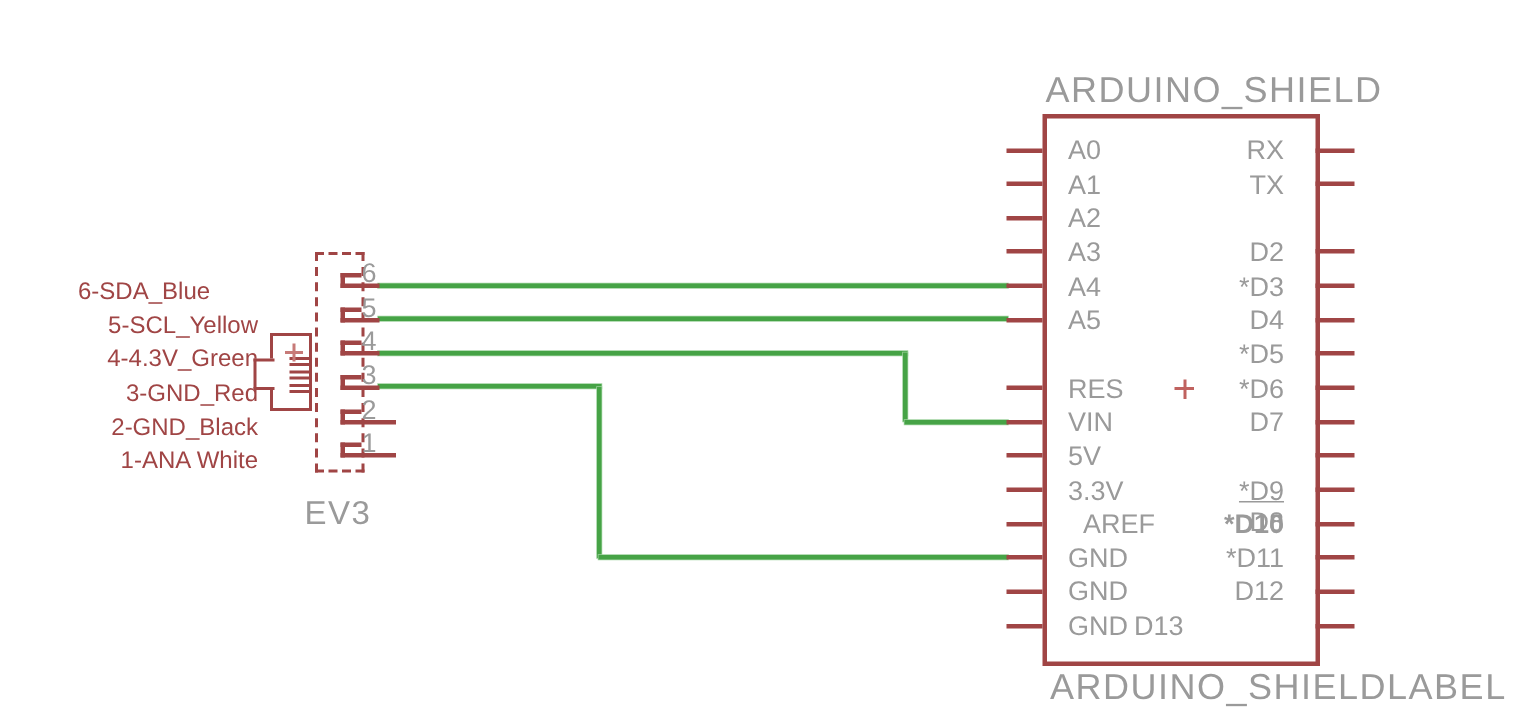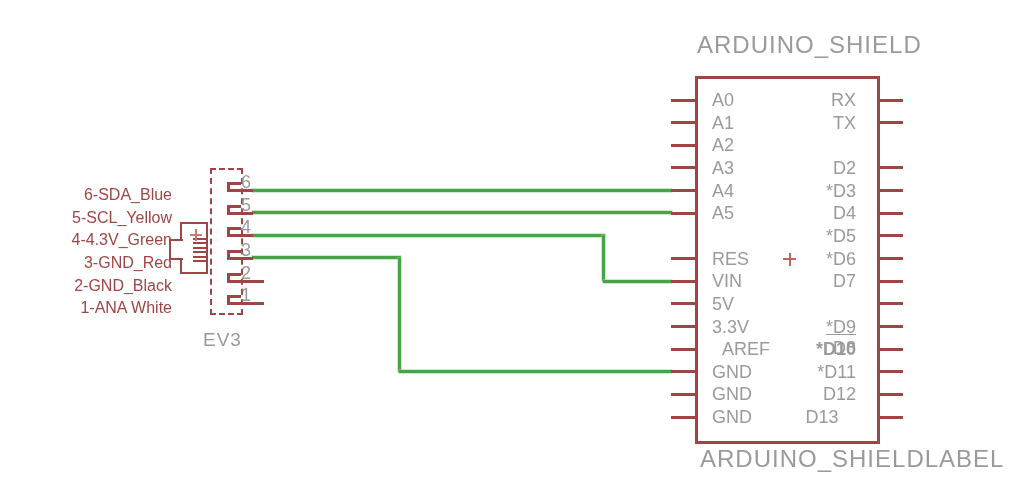--- a/index.html
+++ b/index.html
@@ -8,41 +8,41 @@
     width:1024px;height:480px;
     background:#ffffff;
     font-family:"Liberation Sans", sans-serif;
     overflow:hidden;
   }
   .abs{position:absolute;}
   .txt-red{color:var(--sym-red);font-size:16px;white-space:pre;}
   .txt-gray{color:var(--lbl-gray);white-space:pre;}
   .pin-label{font-size:18px;line-height:20px;}
   .title{font-size:24px;letter-spacing:1px;line-height:26px;}
-  .ev3-title{font-size:19px;letter-spacing:1px;}
+  .ev3-title{font-size:22px;letter-spacing:1px;}
   .pin-num{font-size:18px;line-height:18px;}
   .hline,.vline{background:var(--sym-red);}
   .wire{background:var(--wire-green);box-shadow:0 0 0 0.5px #9ed29e;}
 </style>
 </head>
 <body>
 
 <div id="canvas" style="--sym-red: #a04545; --wire-green: #46a346; --lbl-gray: #9a9a9a;">
   <div id="wires-layer" class="abs">
       <div class="abs wire" style="left: 252px; top: 188.5px; width: 420px; height: 3px;"></div>
       <div class="abs wire" style="left: 252px; top: 211.15px; width: 420px; height: 3px;"></div>
       <div class="abs wire" style="left: 252px; top: 233.8px; width: 352.5px; height: 3px;"></div>
       <div class="abs wire" style="left: 601.5px; top: 235.3px; width: 3px; height: 45.9px;"></div>
       <div class="abs wire" style="left: 603px; top: 279.7px; width: 69px; height: 3px;"></div>
       <div class="abs wire" style="left: 252px; top: 256.45px; width: 148.5px; height: 3px;"></div>
       <div class="abs wire" style="left: 397.5px; top: 257.95px; width: 3px; height: 113.85px;"></div>
       <div class="abs wire" style="left: 399px; top: 370.3px; width: 273px; height: 3px;"></div>
     </div>
   <div id="ev3-section" class="abs">
-      <div class="abs txt-red" style="left: 52px; top: 186px; width: 120px; height: 18px; text-align: right;">6-SDA_Blue</div>
+      <div class="abs txt-red" style="left: 52px; top: 186px; width: 120px; height: 18px; text-align: left;">6-SDA_Blue</div>
       <div class="abs txt-red" style="left: 52px; top: 208.65px; width: 120px; height: 18px; text-align: right;">5-SCL_Yellow</div>
       <div class="abs txt-red" style="left: 52px; top: 231.3px; width: 120px; height: 18px; text-align: right;">4-4.3V_Green</div>
       <div class="abs txt-red" style="left: 52px; top: 253.95px; width: 120px; height: 18px; text-align: right;">3-GND_Red</div>
       <div class="abs txt-red" style="left: 52px; top: 276.6px; width: 120px; height: 18px; text-align: right;">2-GND_Black</div>
       <div class="abs txt-red" style="left: 52px; top: 299.25px; width: 120px; height: 18px; text-align: right;">1-ANA White</div>
       <div class="abs" style="left: 210px; top: 168px; width: 29px; height: 143px; border: 2px dashed rgb(160, 69, 69);"></div>
       <div class="abs" style="left: 180px; top: 222px; width: 24px; height: 48px; border: 2px solid rgb(160, 69, 69); background: rgb(255, 255, 255);"></div>
       <div class="abs" style="left: 169px; top: 239px; width: 12px; height: 17px; border-top: 2px solid rgb(160, 69, 69); border-left: 2px solid rgb(160, 69, 69); border-bottom: 2px solid rgb(160, 69, 69); background: rgb(255, 255, 255); z-index: 2;"></div>
       <div class="abs" style="left: 193px; top: 238px; width: 13px; height: 2px; background: rgb(160, 69, 69); z-index: 3;"></div>
       <div class="abs" style="left: 193px; top: 242.4px; width: 13px; height: 2px; background: rgb(160, 69, 69); z-index: 3;"></div>
@@ -67,21 +67,21 @@
       <div class="abs" style="left: 227px; top: 272.6px; width: 11px; height: 7px; border-top: 3px solid rgb(160, 69, 69); border-left: 3px solid rgb(160, 69, 69);"></div>
       <div class="abs hline" style="left: 227px; top: 279.6px; width: 37px; height: 3px; background: rgb(160, 69, 69);"></div>
       <div class="abs txt-gray pin-num" style="left: 241px; top: 263.6px; width: 20px; height: 17px;">2</div>
       <div class="abs" style="left: 227px; top: 295.25px; width: 11px; height: 7px; border-top: 3px solid rgb(160, 69, 69); border-left: 3px solid rgb(160, 69, 69);"></div>
       <div class="abs hline" style="left: 227px; top: 302.25px; width: 37px; height: 3px; background: rgb(160, 69, 69);"></div>
       <div class="abs txt-gray pin-num" style="left: 241px; top: 286.25px; width: 20px; height: 17px;">1</div>
       <div class="abs txt-gray ev3-title" style="left: 203px; top: 329px; width: 60px; height: 24px;">EV3</div>
     </div>
   <div id="shield-section" class="abs">
       <div class="abs" style="left: 695px; top: 76px; width: 179px; height: 362px; border: 3px solid rgb(160, 69, 69); background: rgb(255, 255, 255);"></div>
-      <div class="abs txt-gray title" style="left: 697px; top: 32px; width: 300px; height: 26px;">ARDUINO_SHIELD</div>
+      <div class="abs txt-gray title" style="left: 697px; top: 48px; width: 300px; height: 26px;">ARDUINO_SHIELD</div>
       <div class="abs txt-gray title" style="left: 700px; top: 446px; width: 320px; height: 26px;">ARDUINO_SHIELDLABEL</div>
       <div class="abs" style="left: 783px; top: 258px; width: 13px; height: 2px; background: rgb(192, 98, 95);"></div>
       <div class="abs" style="left: 788.5px; top: 252.5px; width: 2px; height: 13px; background: rgb(192, 98, 95);"></div>
       <div class="abs hline" style="left: 671px; top: 98.5px; width: 24px; height: 3px;"></div>
       <div class="abs txt-gray pin-label" style="left: 712px; top: 90px; width: 90px; height: 20px;">A0</div>
       <div class="abs hline" style="left: 671px; top: 121.15px; width: 24px; height: 3px;"></div>
       <div class="abs txt-gray pin-label" style="left: 712px; top: 112.65px; width: 90px; height: 20px;">A1</div>
       <div class="abs hline" style="left: 671px; top: 143.8px; width: 24px; height: 3px;"></div>
       <div class="abs txt-gray pin-label" style="left: 712px; top: 135.3px; width: 90px; height: 20px;">A2</div>
       <div class="abs hline" style="left: 671px; top: 166.45px; width: 24px; height: 3px;"></div>
@@ -126,15 +126,15 @@
       <div class="abs txt-gray pin-label" style="left: 756px; top: 293.85px; width: 100px; height: 20px; text-align: right; margin-top: 44px;">D8</div>
       <div class="abs hline" style="left: 877px; top: 325px; width: 26px; height: 3px;"></div>
       <div class="abs txt-gray pin-label" style="left: 756px; top: 316.5px; width: 100px; height: 20px; text-align: right; text-decoration: underline;">*D9</div>
       <div class="abs hline" style="left: 877px; top: 347.65px; width: 26px; height: 3px;"></div>
       <div class="abs txt-gray pin-label" style="left: 756px; top: 339.15px; width: 100px; height: 20px; text-align: right; font-weight: bold;">*D10</div>
       <div class="abs hline" style="left: 877px; top: 370.3px; width: 26px; height: 3px;"></div>
       <div class="abs txt-gray pin-label" style="left: 756px; top: 361.8px; width: 100px; height: 20px; text-align: right;">*D11</div>
       <div class="abs hline" style="left: 877px; top: 392.95px; width: 26px; height: 3px;"></div>
       <div class="abs txt-gray pin-label" style="left: 756px; top: 384.45px; width: 100px; height: 20px; text-align: right;">D12</div>
       <div class="abs hline" style="left: 877px; top: 415.6px; width: 26px; height: 3px;"></div>
-      <div class="abs txt-gray pin-label" style="left: 772px; top: 407.1px; width: 100px; height: 20px; text-align: center;">D13</div>
+      <div class="abs txt-gray pin-label" style="left: 756px; top: 407.1px; width: 100px; height: 20px; text-align: left;">D13</div>
     </div>
 </div>
 
 </body></html>

